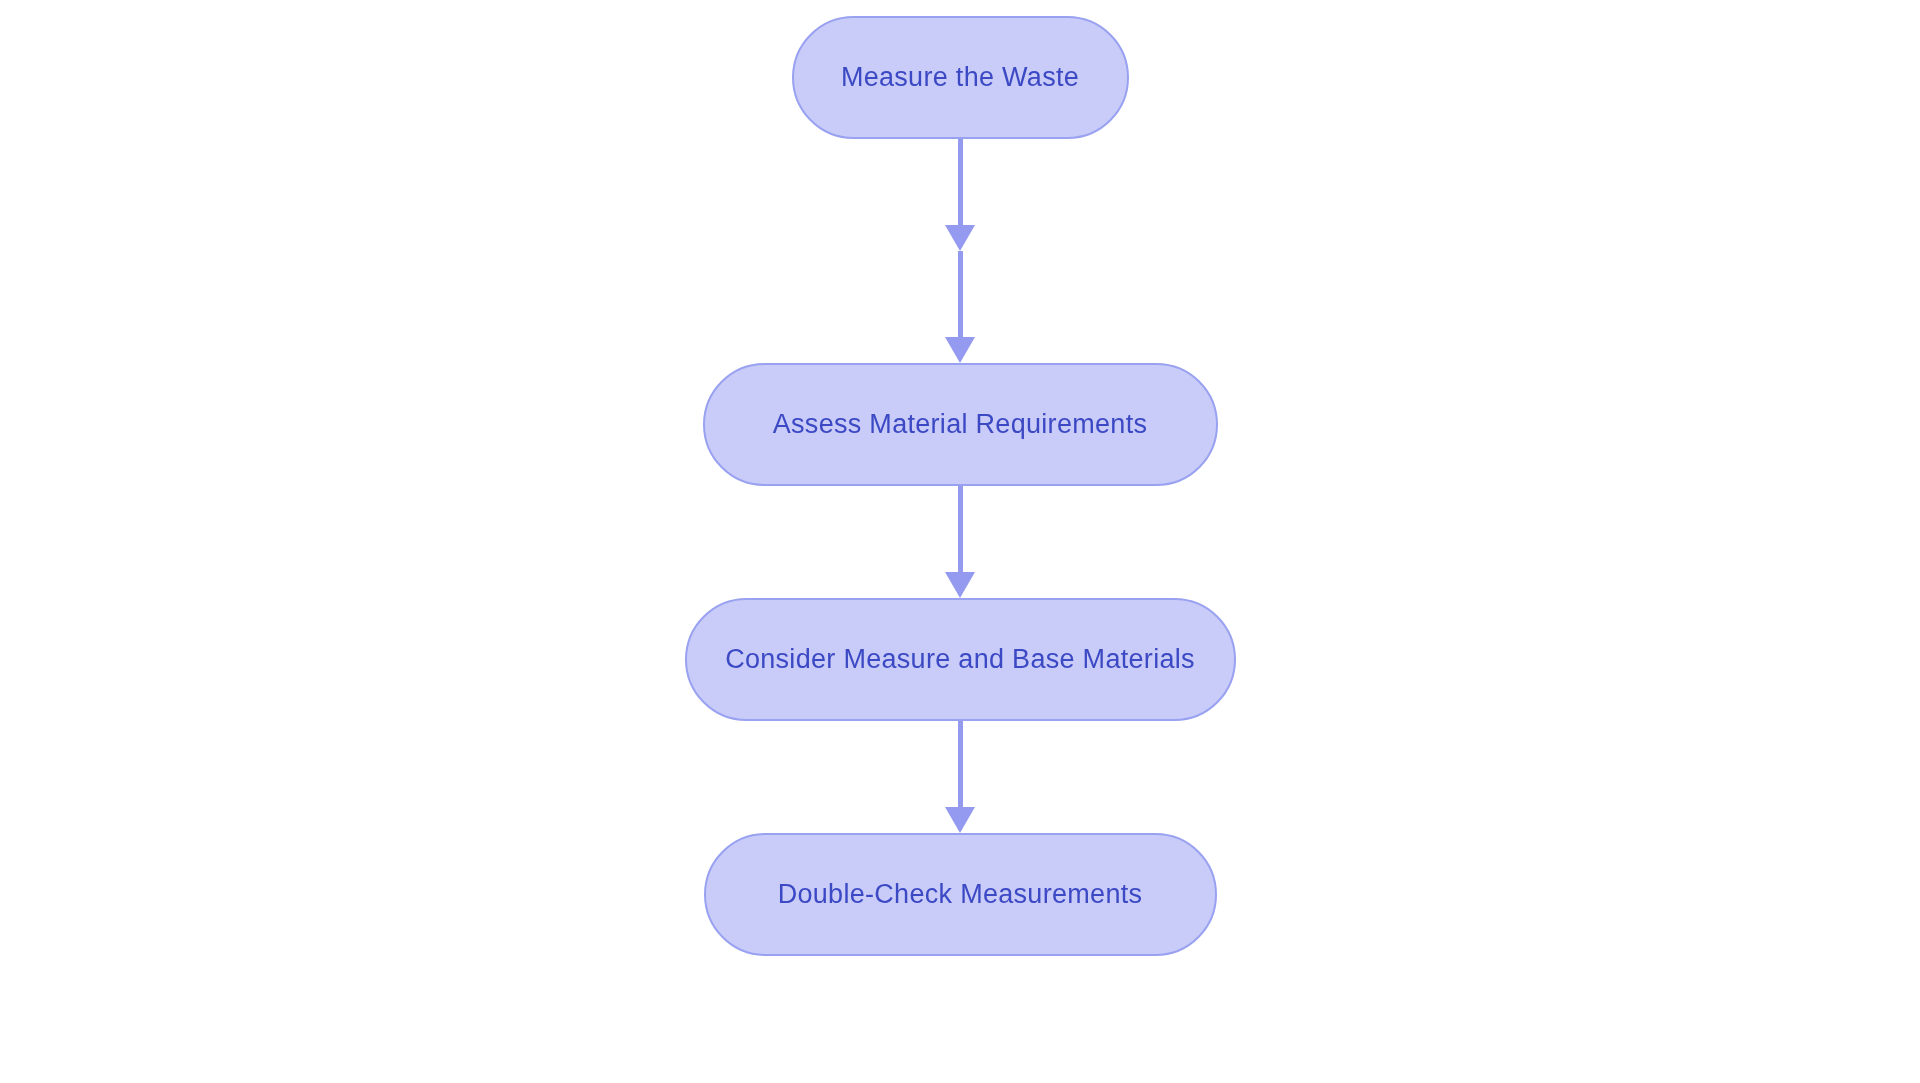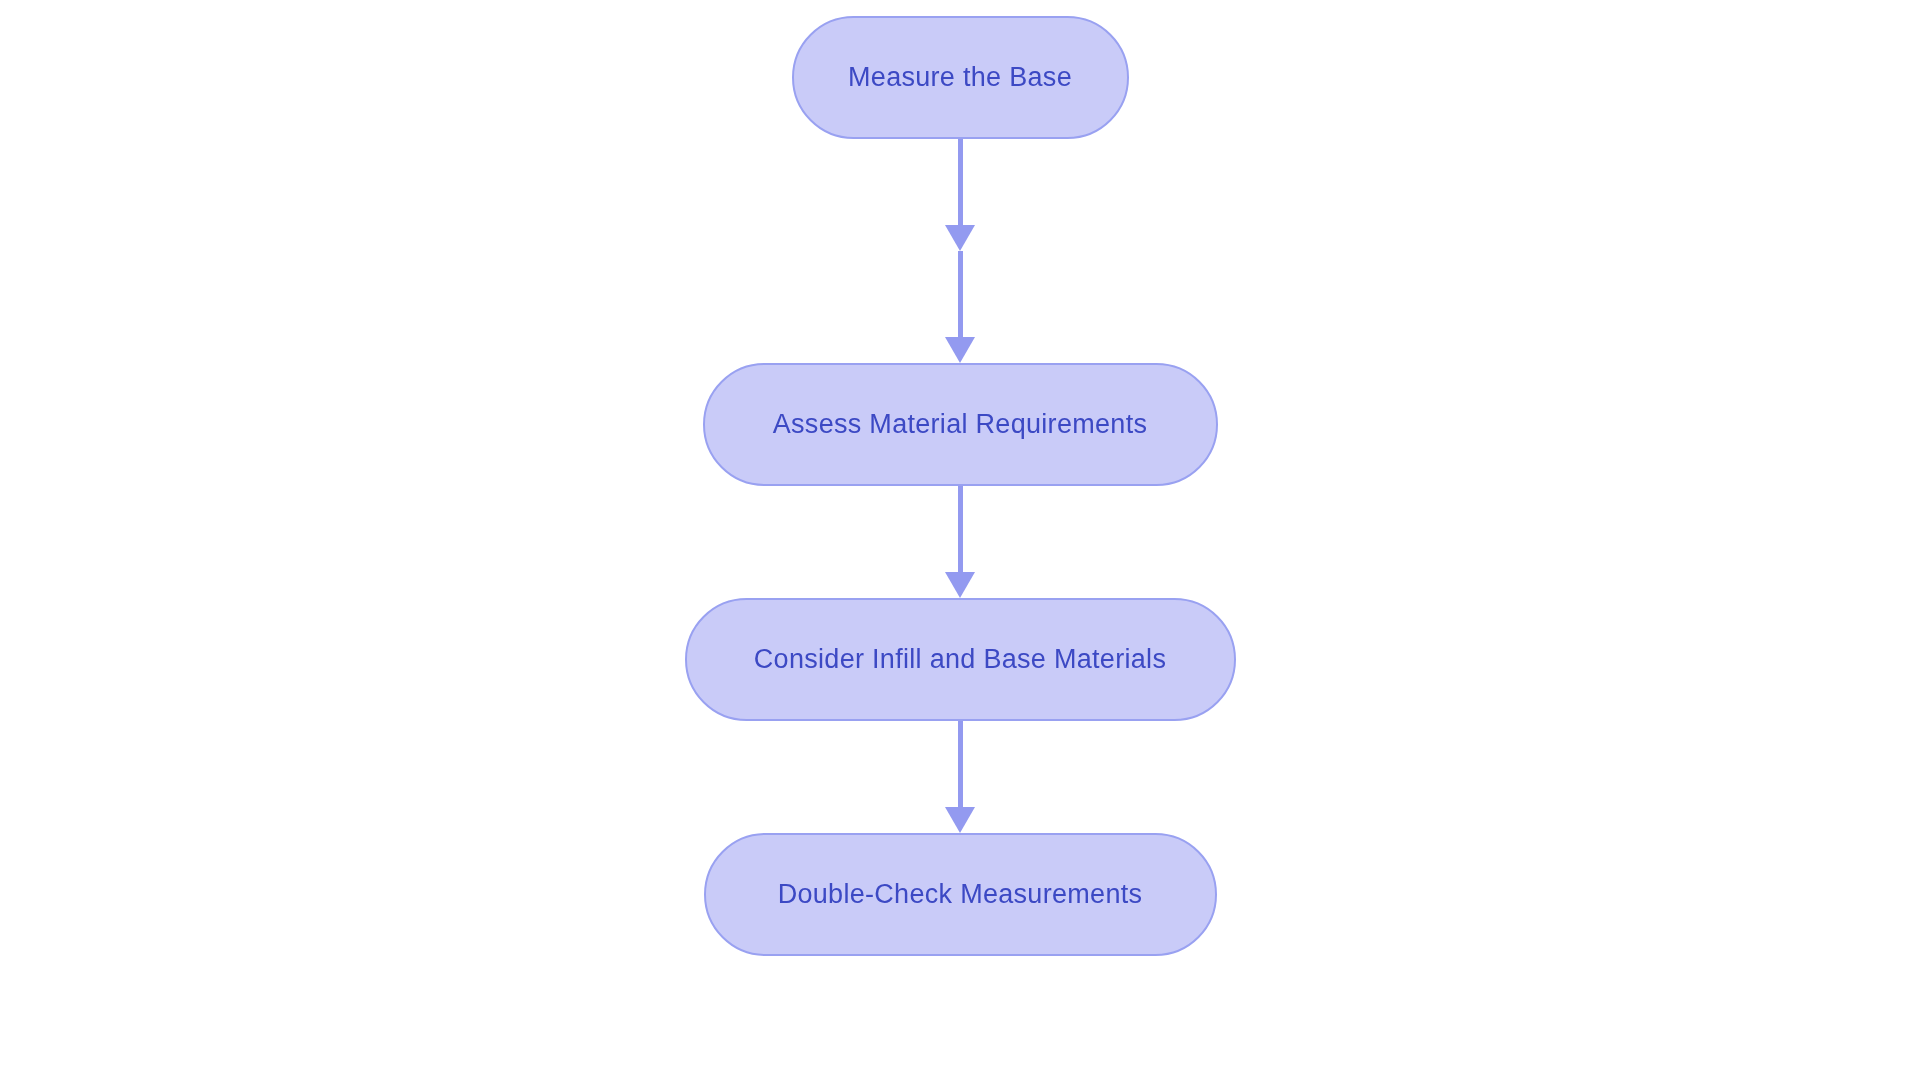--- a/index.html
+++ b/index.html
@@ -68,41 +68,41 @@
     border-right: 15px solid transparent;
     border-top: 26px solid var(--arrow);
   }
 </style>
 </head>
 <body>
 
 <div class="canvas">
   <div class="flow">
 
-    <div class="node n1">Measure the Base</div>
+    <div class="node n1">Measure the Waste</div>
 
     <div class="arrow">
       <div class="shaft"></div>
       <div class="head"></div>
     </div>
 
 
     <div class="arrow">
       <div class="shaft"></div>
       <div class="head"></div>
     </div>
 
     <div class="node n3">Assess Material Requirements</div>
 
     <div class="arrow">
       <div class="shaft"></div>
       <div class="head"></div>
     </div>
 
-    <div class="node n4">Consider Infill and Base Materials</div>
+    <div class="node n4">Consider Measure and Base Materials</div>
 
     <div class="arrow">
       <div class="shaft"></div>
       <div class="head"></div>
     </div>
 
     <div class="node n5">Double-Check Measurements</div>
 
   </div>
 </div>

